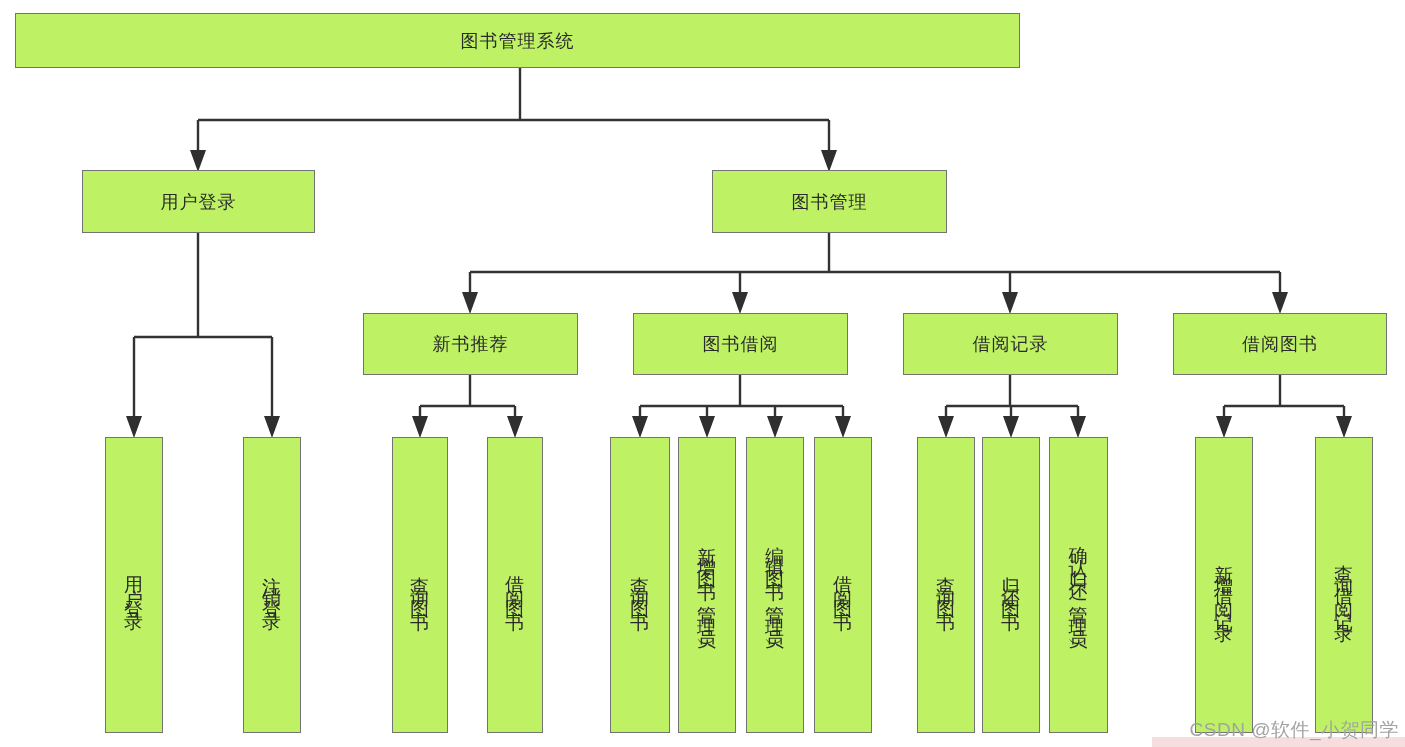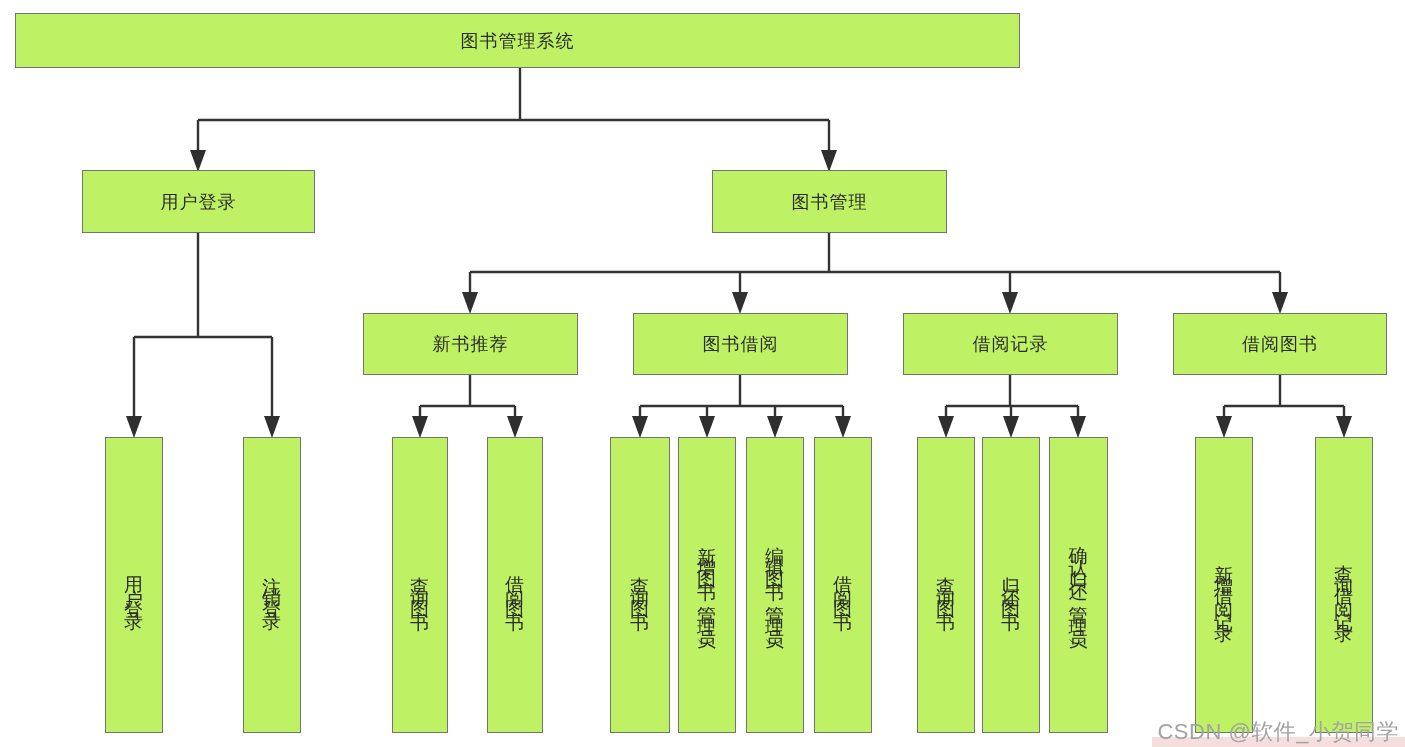--- a/index.html
+++ b/index.html
@@ -35,21 +35,21 @@
   .vbox {
     writing-mode: vertical-rl;
     font-size: 19px;
     letter-spacing: 12px;
     line-height: 1;
   }
   #watermark {
     position: absolute;
     right: 6px;
     top: 717px;
-    font-size: 22px;
+    font-size: 19px;
     color: #a3a3a3;
     letter-spacing: 0.5px;
     white-space: nowrap;
   }
   #watermark-strip {
     position: absolute;
     left: 1152px;
     top: 737px;
     width: 253px;
     height: 10px;

